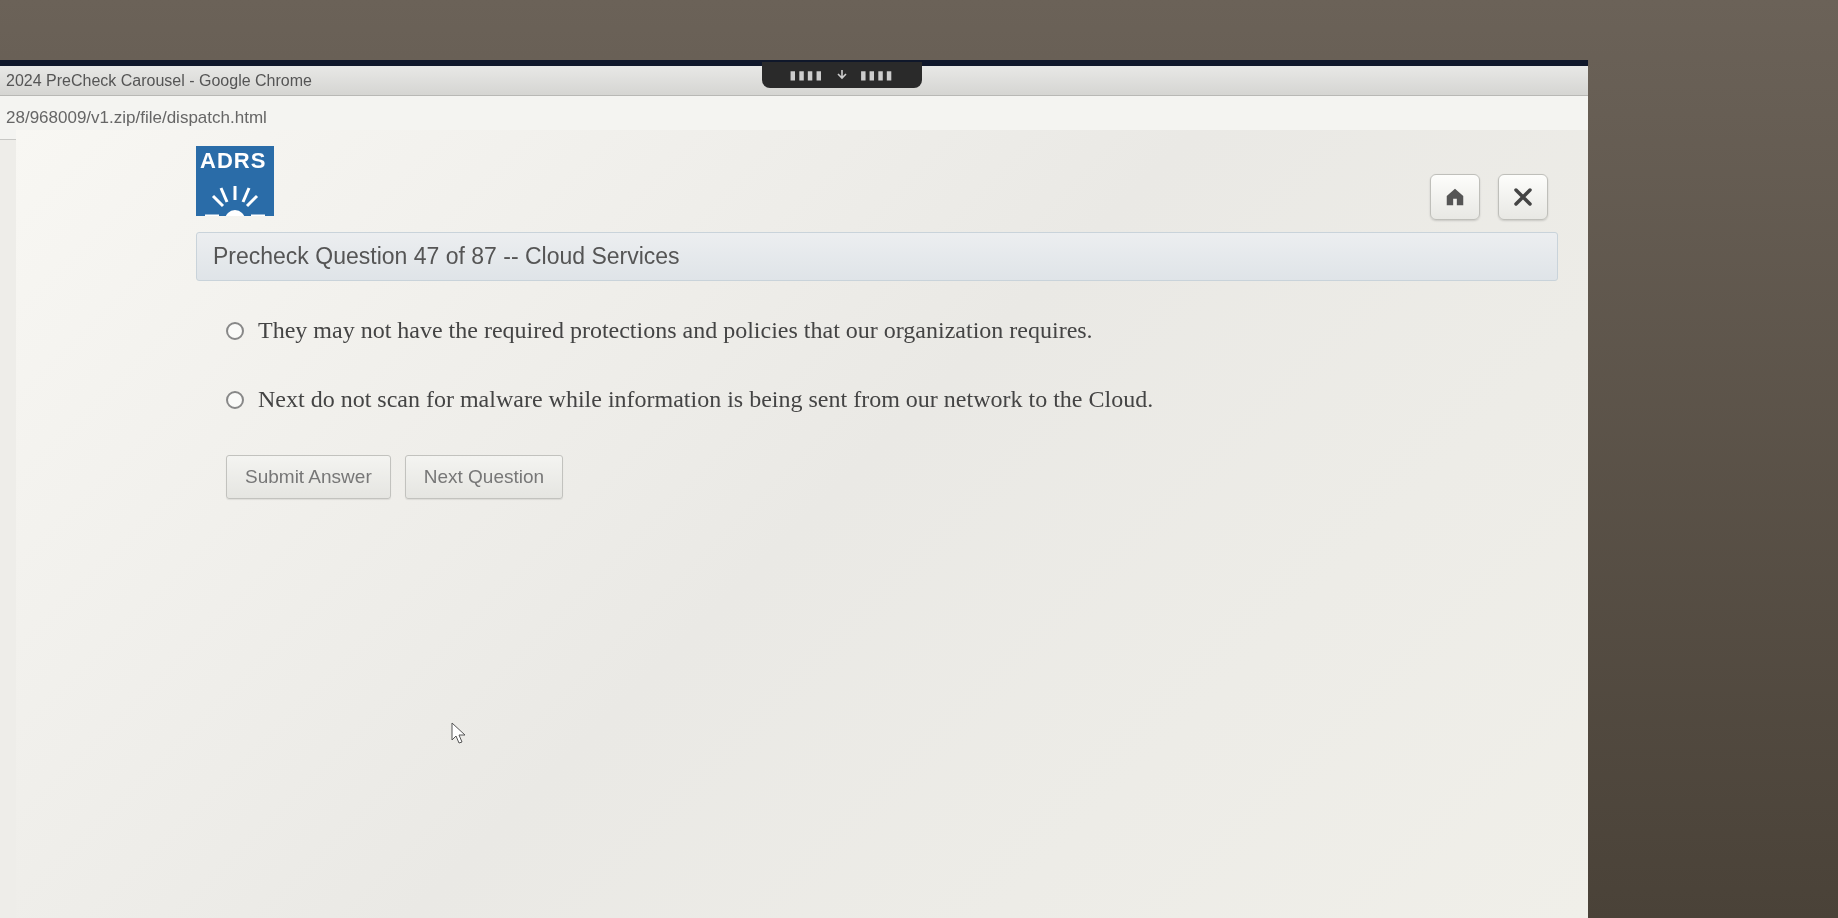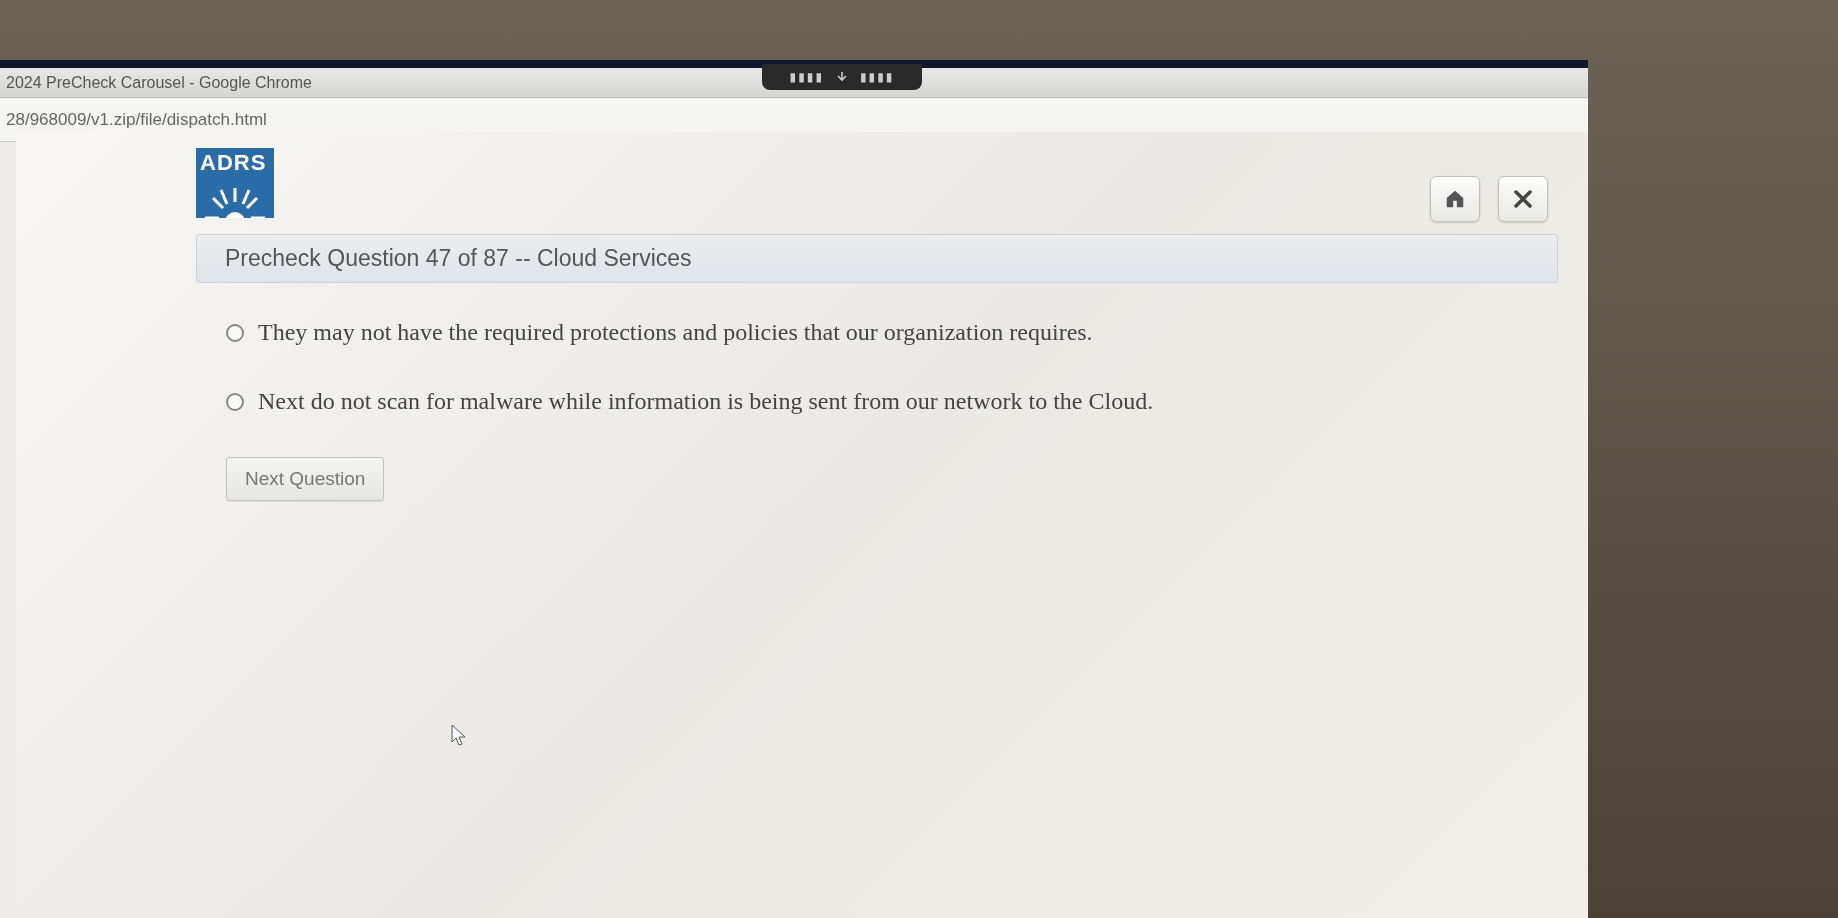--- a/index.html
+++ b/index.html
@@ -16,21 +16,21 @@
       top: 0; left: 0; right: 0; bottom: 0;
       background: linear-gradient(180deg, #6b6258 0%, #4a4238 100%);
     }
     .screen {
       position: absolute;
       top: 60px;
       left: 0;
       right: 250px;
       bottom: 0;
       background: #eeede9;
-      border-top: 8px solid #0f172a;
+      border-top: 6px solid #0f172a;
     }
     .titlebar {
       height: 30px;
       background: linear-gradient(180deg, #e8e8e6 0%, #d5d5d2 100%);
       border-bottom: 1px solid #b8b8b5;
       display: flex;
       align-items: center;
       padding-left: 6px;
       font-size: 16px;
       color: #555;
@@ -118,21 +118,21 @@
       display: flex;
       align-items: center;
       justify-content: center;
       box-shadow: 0 1px 2px rgba(0,0,0,0.15);
       cursor: pointer;
     }
     .section-title {
       background: linear-gradient(180deg, #eceef0 0%, #dfe4e8 100%);
       border: 1px solid #c9d3da;
       border-radius: 3px;
-      padding: 10px 28px;
+      padding: 10px 16px;
       font-size: 23px;
       color: #555;
       margin-bottom: 36px;
     }
     .question-text {
       font-size: 25px;
       color: #444;
       line-height: 1.3;
       padding: 0 12px 16px 30px;
       border-bottom: 1px solid #d8d8d4;
@@ -248,20 +248,21 @@
         <span class="radio"></span>
         <span>They may not have the required protections and policies that our organization requires.</span>
       </label>
       <label class="option-row">
         <span class="radio"></span>
         <span>Next do not scan for malware while information is being sent from our network to the Cloud.</span>
       </label>
     </div>
 
     <div class="action-row">
+      <button class="action-btn">Submit Answer</button>
       <button class="action-btn">Next Question</button>
     </div>
 
     <svg class="cursor-arrow" viewBox="0 0 18 24">
       <path d="M1 1 L1 18 L5 14 L8 21 L11 20 L8 13 L14 13 Z" fill="#fff" stroke="#555" stroke-width="1"></path>
     </svg>
 
   </div>
 </div>
 

